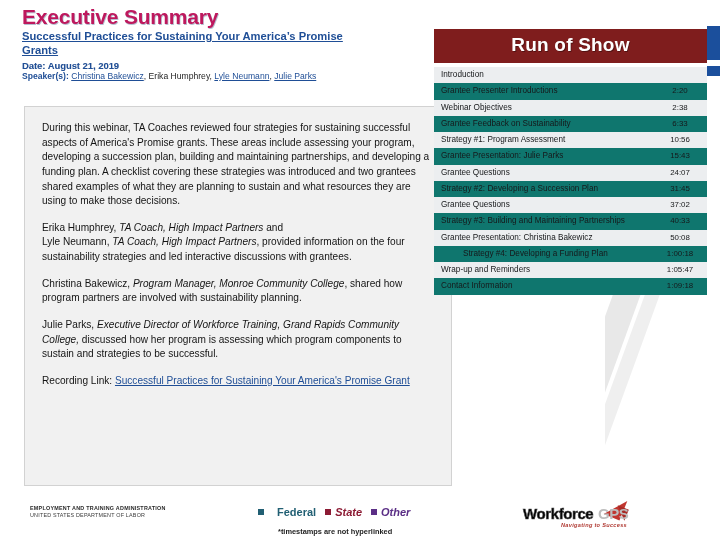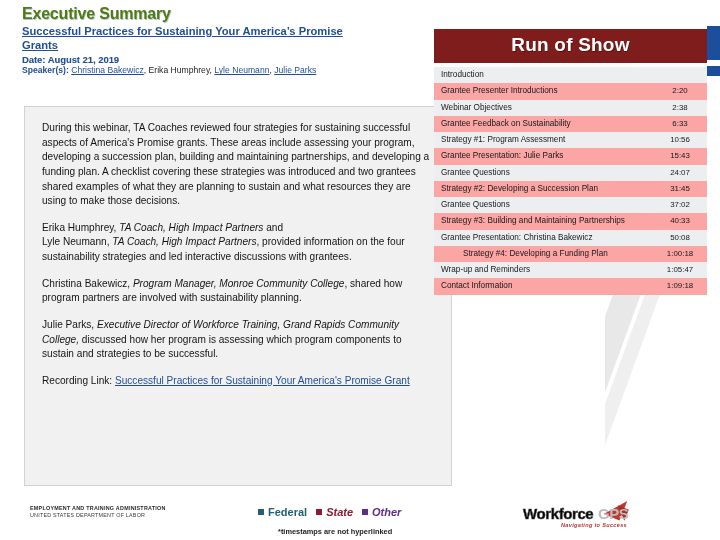--- a/index.html
+++ b/index.html
@@ -35,21 +35,21 @@
     background:#1b4f9c;
   }
   #accent-bar-2 {
     position:absolute; right:0; top:66px; width:13px; height:10px;
     background:#1b4f9c;
   }
 
   
   #header { position:absolute; left:22px; top:6px; width:400px; }
   #page-title {
-    font-size:16px; font-weight:bold; color:#4d7c0f;
+    font-size:21px; font-weight:bold; color:#be185d;
     letter-spacing:-0.2px; line-height:1.05;
     text-shadow:0.7px 0.7px 0 rgba(120,140,170,0.55);
   }
   #subtitle-link {
     display:block; font-size:11.2px; font-weight:bold; color:#1f4e96;
     text-decoration:underline; line-height:1.28; margin-top:1px;
     width:350px;
   }
   .meta-line { font-size:8.6px; line-height:1.22; color:#1f1f1f; margin-top:0px; }
   .meta-label { font-weight:bold; color:#1f4e96; }
@@ -82,33 +82,33 @@
   #ros-table { width:100%; border-collapse:collapse; margin-top:4px; }
   #ros-table tr { }
   #ros-table td {
     font-size:8.2px; color:#16181a; padding:3px 5px 3px 7px;
     vertical-align:middle; line-height:1.25;
   }
   #ros-table td.time {
     width:52px; text-align:center; font-size:7.9px; padding-right:4px; padding-left:2px;
   }
   #ros-table tr.odd td { background:#eceef0; }
-  #ros-table tr.even td { background:#fca5a5; }
+  #ros-table tr.even td { background:#0f766e; }
   #ros-table tr td.indent { padding-left:29px; }
 
   
   #dol-logo { position:absolute; left:30px; top:505px; width:230px; }
   #dol-line1 { font-size:5.4px; font-weight:bold; color:#2a2a2a; letter-spacing:0.25px; }
   #dol-line2 { font-size:5.4px; color:#3a3a3a; letter-spacing:0.2px; margin-top:1px;}
 
   #legend { position:absolute; left:258px; top:506px; display:flex; align-items:center; gap:9px; }
   .legend-item { display:flex; align-items:center; gap:4px; }
   .legend-swatch { width:6px; height:6px; display:inline-block; }
   .legend-label { font-size:11px; font-weight:bold; }
-  .lg-federal { color:#215f73; }
+  .lg-federal { color:#215f73;margin-left:9px; }
   .lg-state   { color:#8c1b34; font-style:italic; font-weight:bold;}
   .lg-other   { color:#5b2f86; font-style:italic; font-weight:bold;}
 
   #timestamp-note {
     position:absolute; left:278px; top:527px;
     font-size:7.4px; font-weight:bold; color:#1d1d1d;
   }
 
   
   #wgps-logo { position:absolute; left:523px; top:497px; width:125px; height:38px; }

